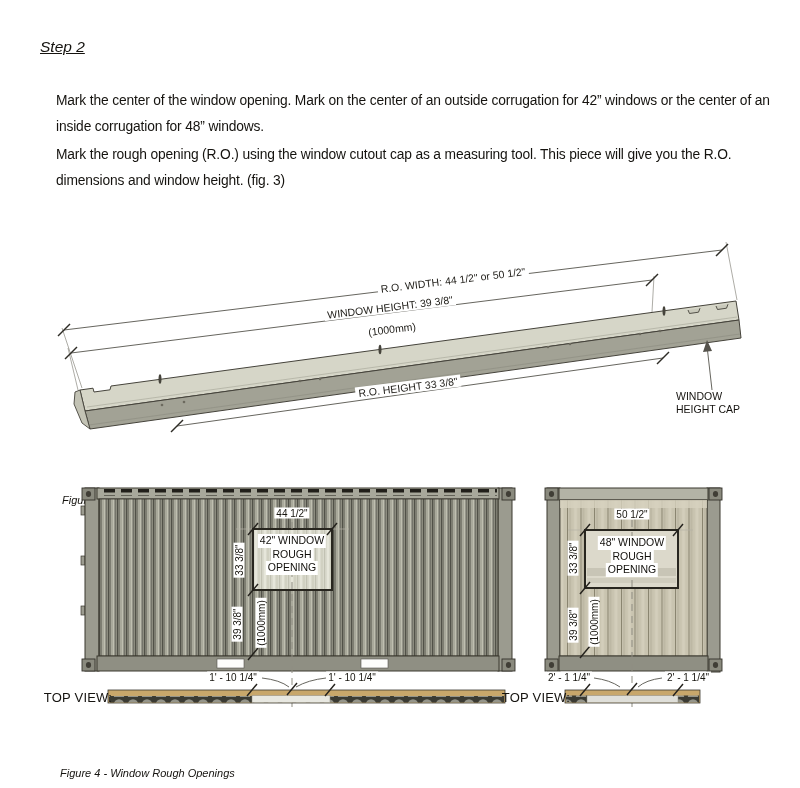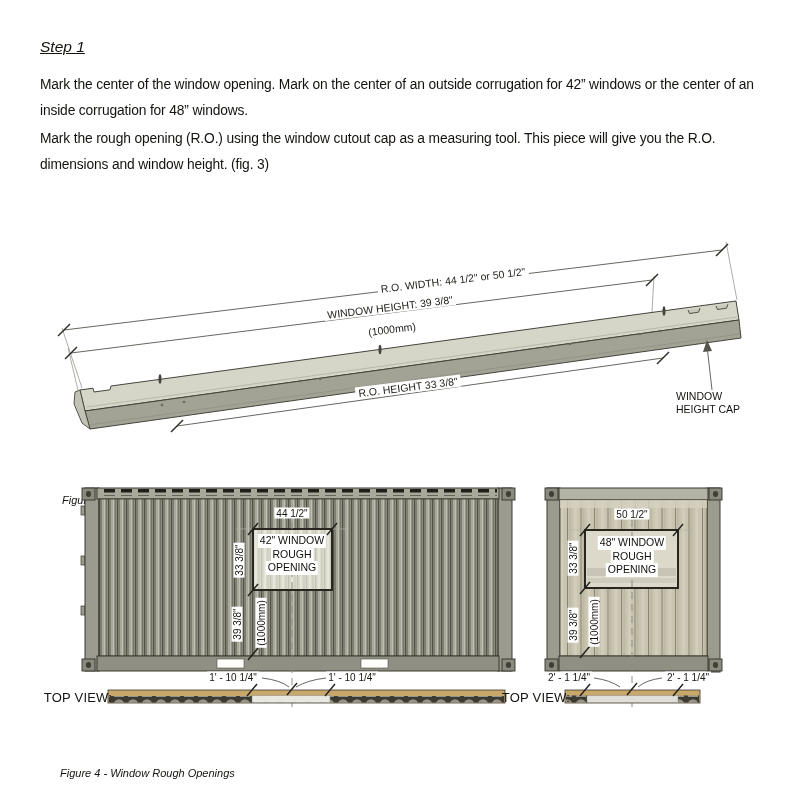--- a/index.html
+++ b/index.html
@@ -5,21 +5,21 @@
   html,body { margin:0; padding:0; background:#ffffff; }
   .page {
     position:relative; width:800px; height:788px; background:#ffffff;
     font-family:"Liberation Sans", sans-serif; color:#1c1a16; overflow:hidden;
   }
   .heading {
     position:absolute; left:40px; top:38px;
     font-size:15.5px; font-style:italic; text-decoration:underline; color:#15130f;
   }
   .para {
-    position:absolute; left:40px; width:740px; margin:0;
+    position:absolute; left:40px; width:740px; margin:16px;
     font-size:13.8px; line-height:26px; letter-spacing:-0.15px; color:#15130f;
   }
   .p1 { top:72px; }
   .p2 { top:126px; }
   .p3 { top:180px; }
 
   .fig { position:absolute; left:0; }
   .fig3 { top:240px; width:800px; height:215px; }
   .fig4 { top:480px; width:800px; height:240px; }
   .fig svg { position:absolute; left:0; top:0; }
@@ -54,21 +54,21 @@
     position:absolute; font-size:11px; font-style:italic; color:#15130f; white-space:nowrap;margin-top:48px;
   }
   .cap3 { left:62px; top:446px; }
   .cap4 { left:60px; top:719px; }
 </style>
 </head>
 <body>
 
 <div class="page">
 
-  <div class="heading">Step 1</div>
+  <div class="heading">Step 2</div>
   <p class="para p1">Mark the center of the window opening. Mark on the center of an outside corrugation for 42” windows or the center of an inside corrugation for 48” windows.</p>
   <p class="para p2">Mark the rough opening (R.O.) using the window cutout cap as a measuring tool. This piece will give you the R.O. dimensions and window height. (fig. 3)</p>
 
   <div class="fig fig3">
     <svg width="800" height="215" viewBox="0 0 800 215">
 
       <g stroke="#8a8880" stroke-width="0.7">
         <line x1="82" y1="148" x2="62" y2="88"></line>
         <line x1="78" y1="150" x2="68" y2="108"></line>
         <line x1="737" y1="60" x2="726" y2="2"></line>

